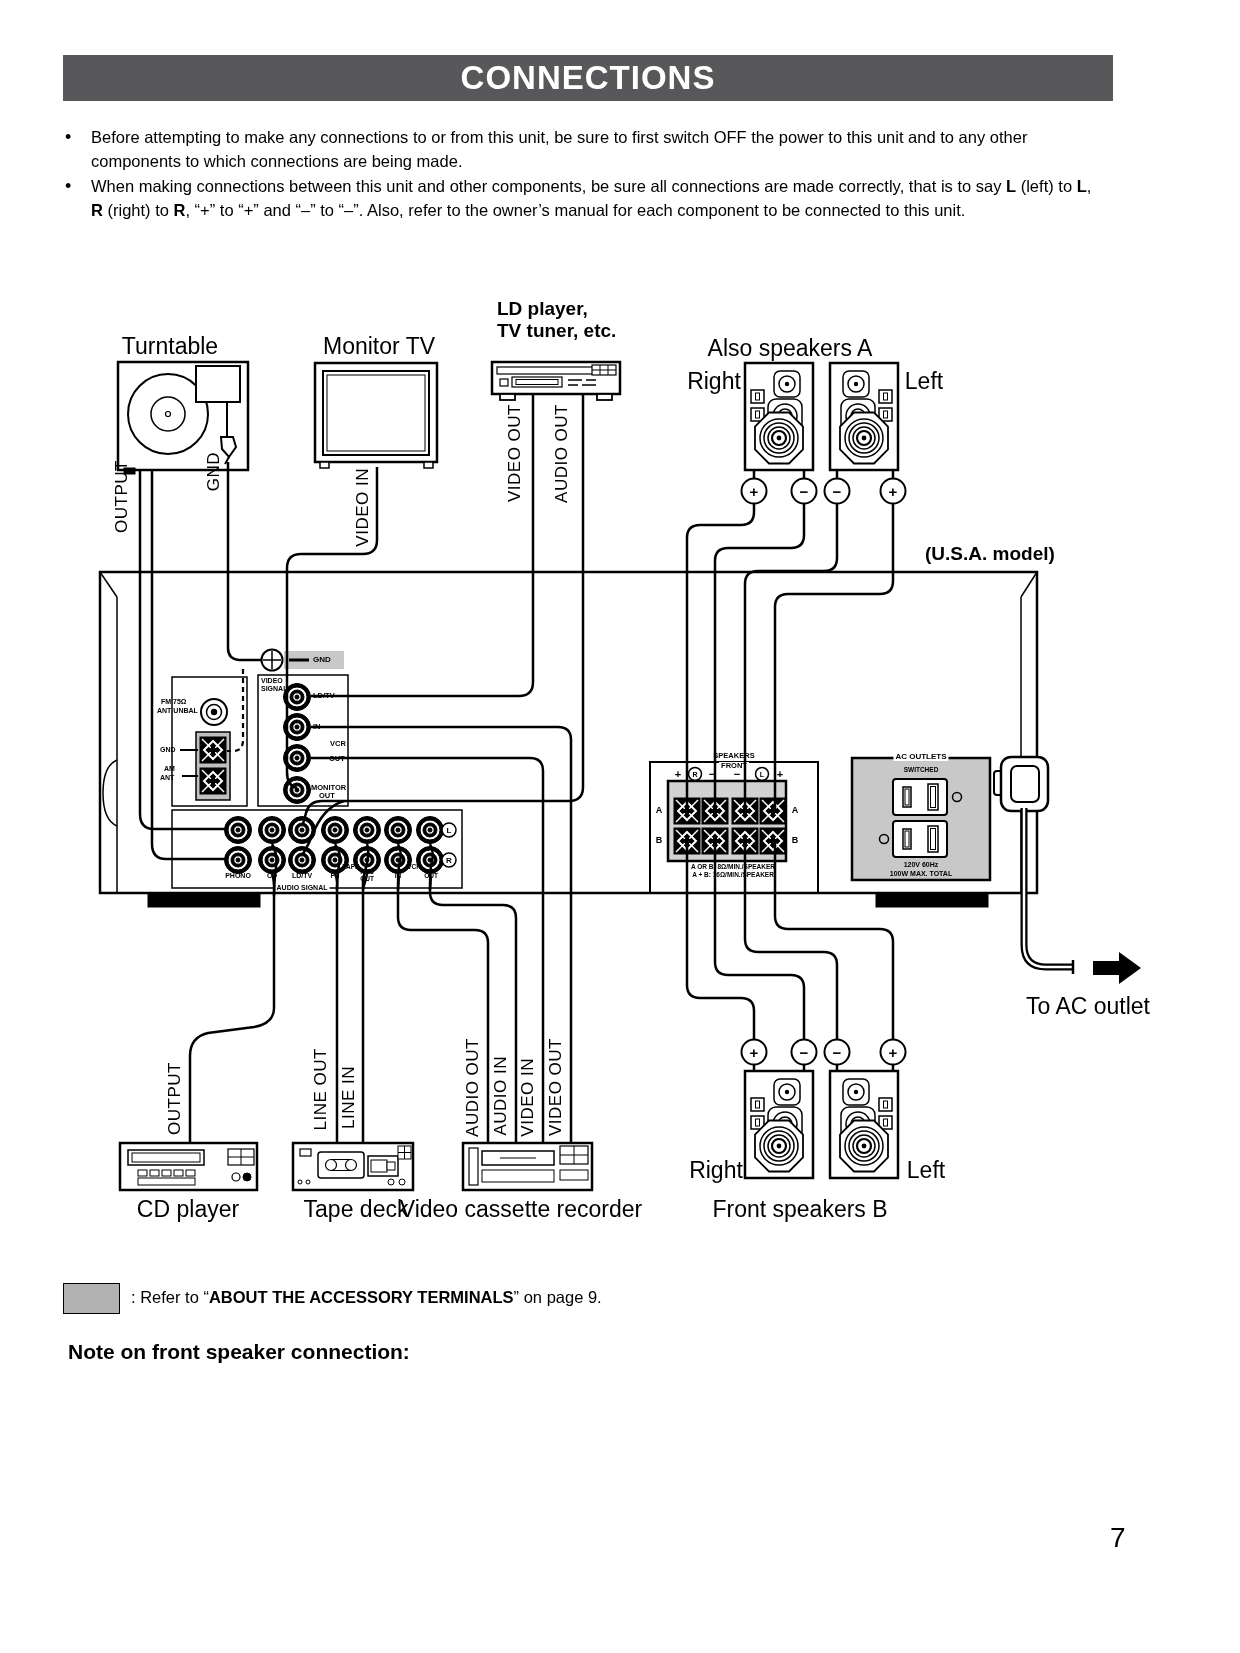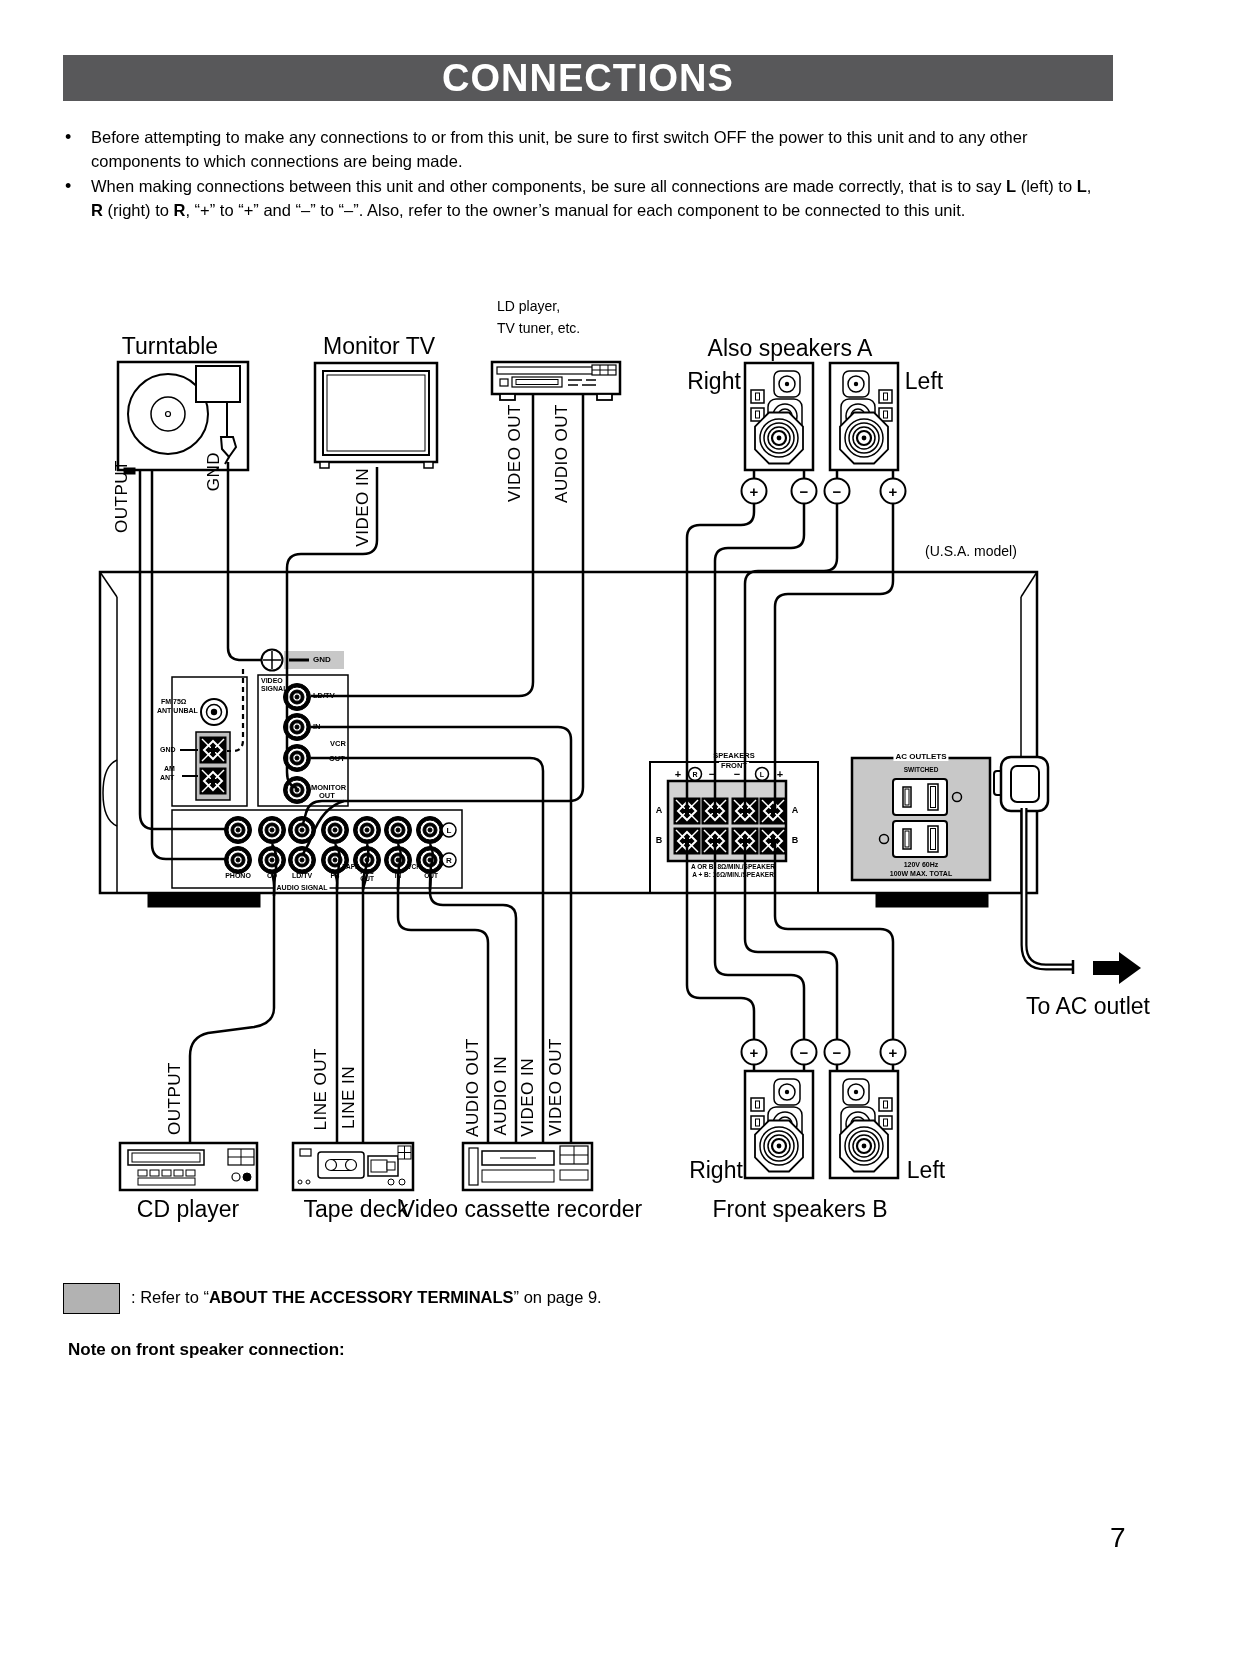--- a/index.html
+++ b/index.html
@@ -1,39 +1,39 @@
 <!DOCTYPE html>
 <html><head>
 <meta charset="utf-8">
 <style>
   html,body{margin:0;padding:0;background:#fff;}
   .page{position:relative;width:1240px;height:1653px;background:#fff;
         font-family:"Liberation Sans","DejaVu Sans",sans-serif;color:#000;overflow:hidden;}
   svg{position:absolute;left:0;top:0;}
   .hdr{position:absolute;left:63px;top:55px;width:1050px;height:46px;background:#58585a;
        display:flex;align-items:center;justify-content:center;}
-  .hdr span{color:#fff;font-size:38px;font-weight:bold;letter-spacing:1px;}
+  .hdr span{color:#fff;font-size:33px;font-weight:bold;letter-spacing:1px;}
   .bul{position:absolute;left:65px;width:1040px;font-size:16.5px;line-height:24px;display:flex;}
   .bul .g{width:26px;flex:0 0 26px;font-size:18px;}
   .b{font-weight:bold;}
-  .lbl{position:absolute;font-size:14px;white-space:nowrap;}
+  .lbl{position:absolute;font-size:19px;white-space:nowrap;font-weight:bold;}
   .cap{position:absolute;font-size:23px;white-space:nowrap;transform:translateX(-50%);}
   .vlabel{position:absolute;writing-mode:vertical-rl;transform:rotate(180deg);
           font-size:17px;white-space:nowrap;letter-spacing:.5px;}
   .s{position:absolute;font-size:7.5px;font-weight:bold;white-space:nowrap;line-height:1;}
   .sc{position:absolute;font-size:7.5px;font-weight:bold;white-space:nowrap;line-height:1;transform:translateX(-50%);}
   .s6{font-size:6.5px;}
   .s9{font-size:9px;}
   .pm{position:absolute;font-size:15px;font-weight:bold;line-height:1;transform:translateX(-50%);}
   .pm2{position:absolute;font-size:11px;font-weight:bold;line-height:1;transform:translateX(-50%);}
   .wbg{background:#fff;padding:0 2px;}
   .z2{z-index:2;}
   .acc-sw{position:absolute;left:63px;top:1283px;width:55px;height:29px;background:#b2b2b2;border:1.5px solid #000;}
   .acc-t{position:absolute;left:131px;top:1288px;font-size:16.5px;}
-  .noteh{position:absolute;left:68px;top:1340px;font-size:17px;font-weight:bold;}
+  .noteh{position:absolute;left:68px;top:1340px;font-size:21px;font-weight:bold;}
   .noteb{position:absolute;left:68px;top:1366px;width:990px;font-size:16.5px;line-height:25px;}
   .pgnum{position:absolute;left:1110px;top:1522px;font-size:28px;}
 </style>
 </head>
 <body>
 
 <div class="page">
 
   <svg width="1240" height="1653" viewBox="0 0 1240 1653" style="z-index:1">
     <defs>

